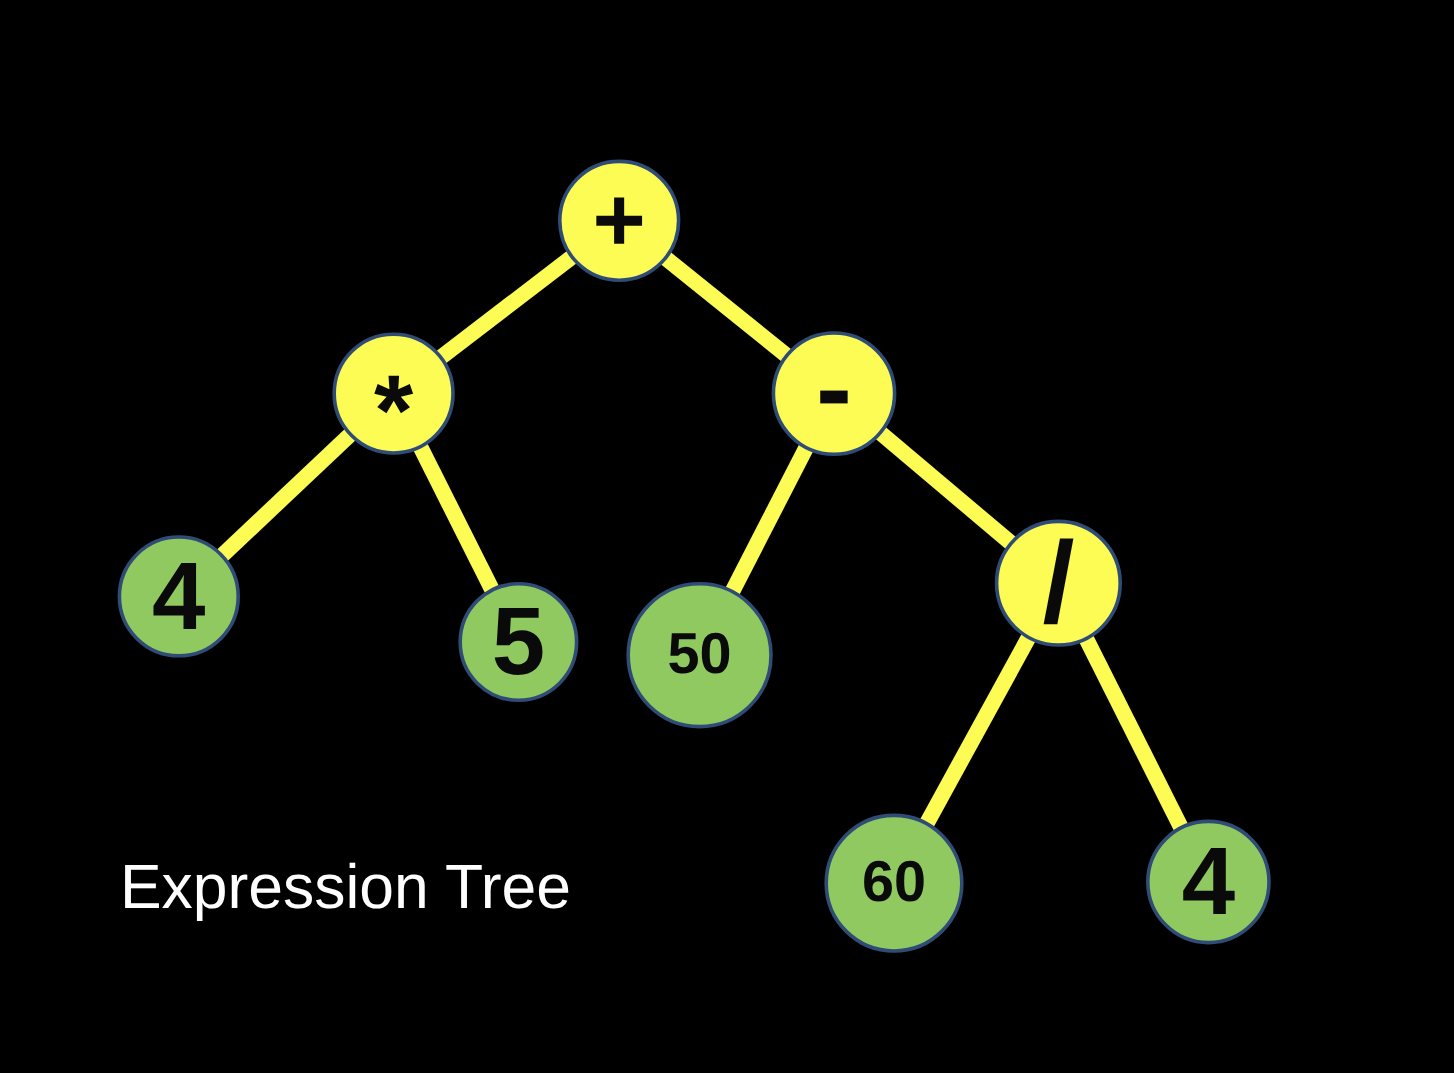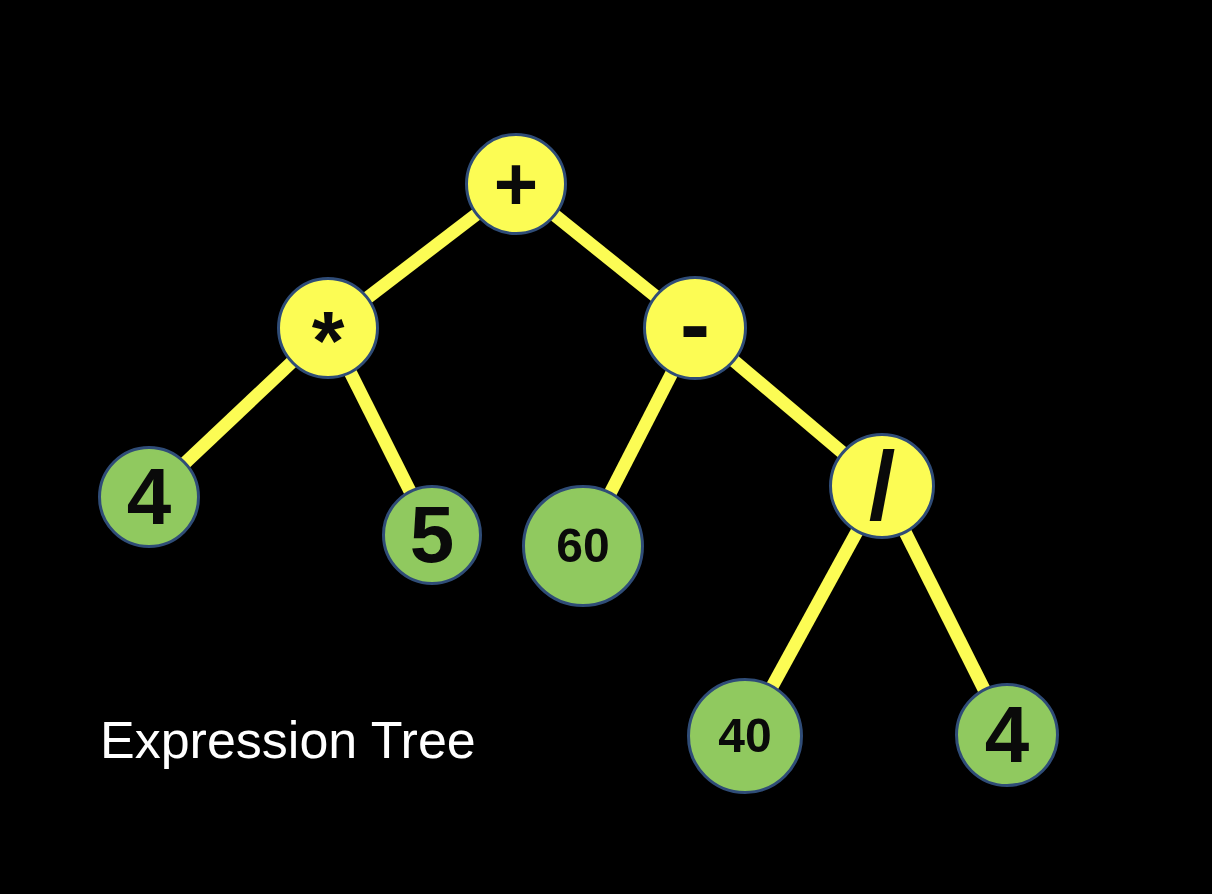--- a/index.html
+++ b/index.html
@@ -90,23 +90,23 @@
       <div class="node operator" style="left: 829px; top: 433px; width: 106px; height: 106px;">
         <span class="lbl lbl-op-divide">/</span>
       </div>
       <div class="node operand" style="left: 98px; top: 446px; width: 102px; height: 102px;">
         <span class="lbl lbl-leaf-1">4</span>
       </div>
       <div class="node operand" style="left: 382px; top: 485px; width: 100px; height: 100px;">
         <span class="lbl lbl-leaf-1">5</span>
       </div>
       <div class="node operand" style="left: 522px; top: 485px; width: 122px; height: 122px;">
-        <span class="lbl lbl-leaf-2">60</span>
+        <span class="lbl lbl-leaf-2">50</span>
       </div>
       <div class="node operand" style="left: 687px; top: 678px; width: 116px; height: 116px;">
-        <span class="lbl lbl-leaf-2">40</span>
+        <span class="lbl lbl-leaf-2">60</span>
       </div>
       <div class="node operand" style="left: 955px; top: 683px; width: 104px; height: 104px;">
         <span class="lbl lbl-leaf-1">4</span>
       </div>
     </div>
   <div class="caption">Expression Tree</div>
 </div>
 
 </body></html>

